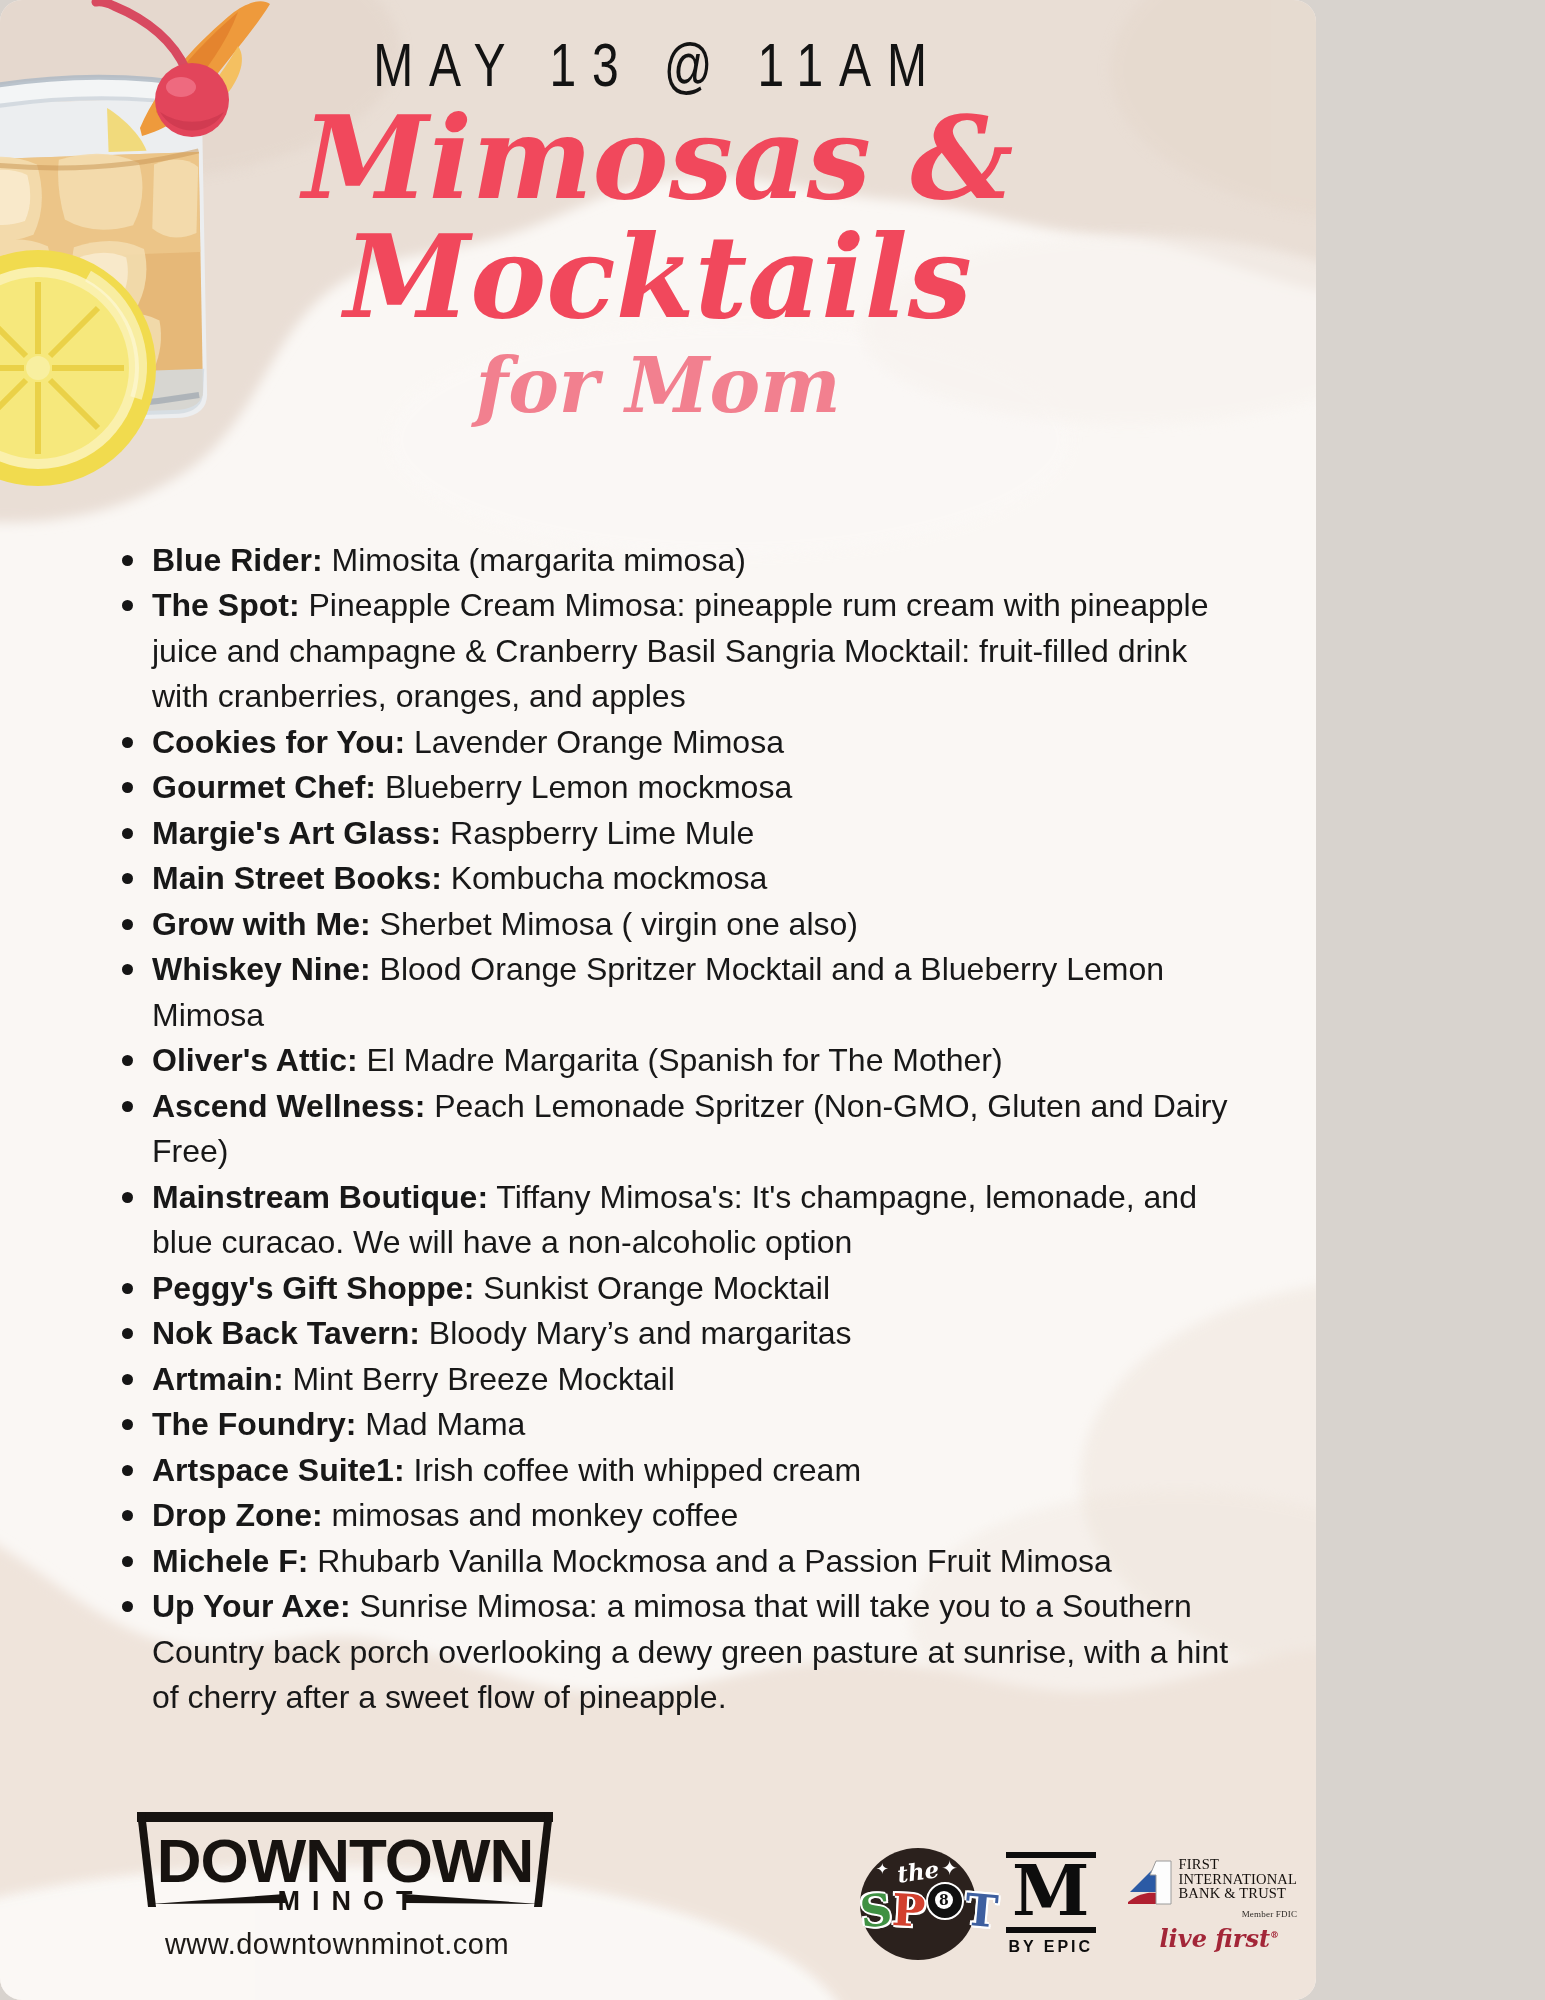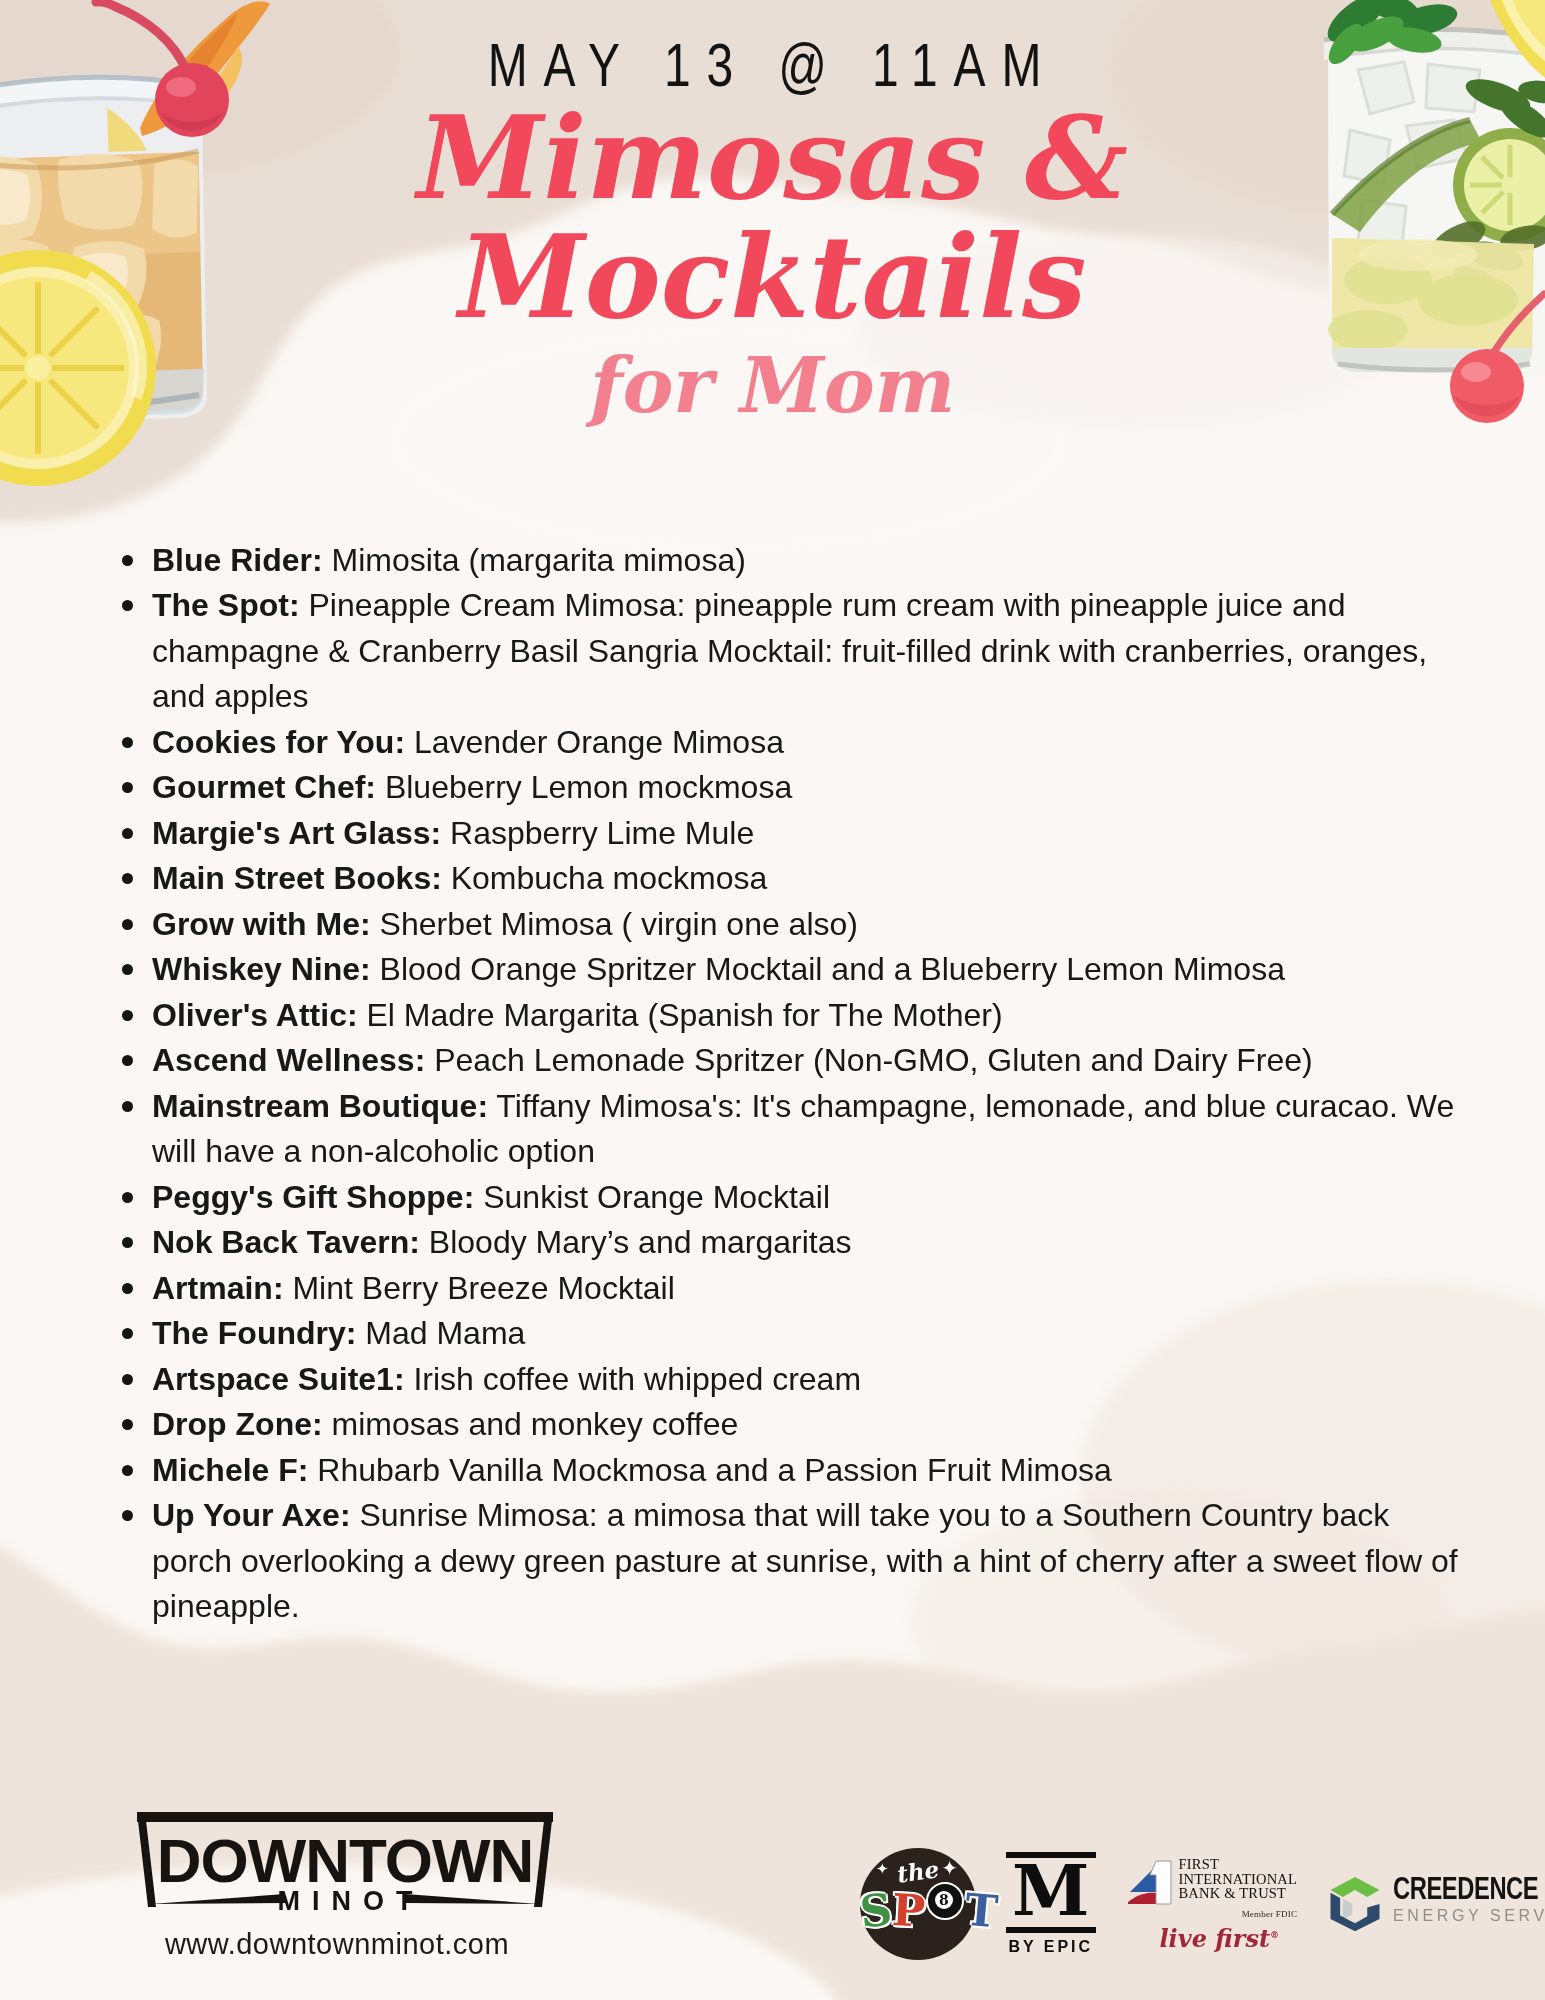--- a/index.html
+++ b/index.html
@@ -1,18 +1,18 @@
 <!DOCTYPE html>
 <html><head>
 <meta charset="utf-8">
 <style>
   html,body{margin:0;padding:0;background:#d8d3ce;}
   .poster{
-    position:relative;width:1545px;height:2000px;overflow:hidden;
-    background:#FAF7F4;font-family:"Liberation Sans",sans-serif;
+    position:relative;width:1316px;height:2000px;overflow:hidden;
+    background:#FAF7F4;font-family:"Liberation Sans",sans-serif;border-radius:22px;
   }
   .bg,.drink{position:absolute;pointer-events:none;}
   .bg{left:0;top:0;z-index:0;}
   .drink{z-index:1;}
   .drink-left{left:-38px;top:0;}
   .drink-right{left:1298px;top:0;}
   .content{position:relative;z-index:2;}
 
   
   .header{text-align:center;}

